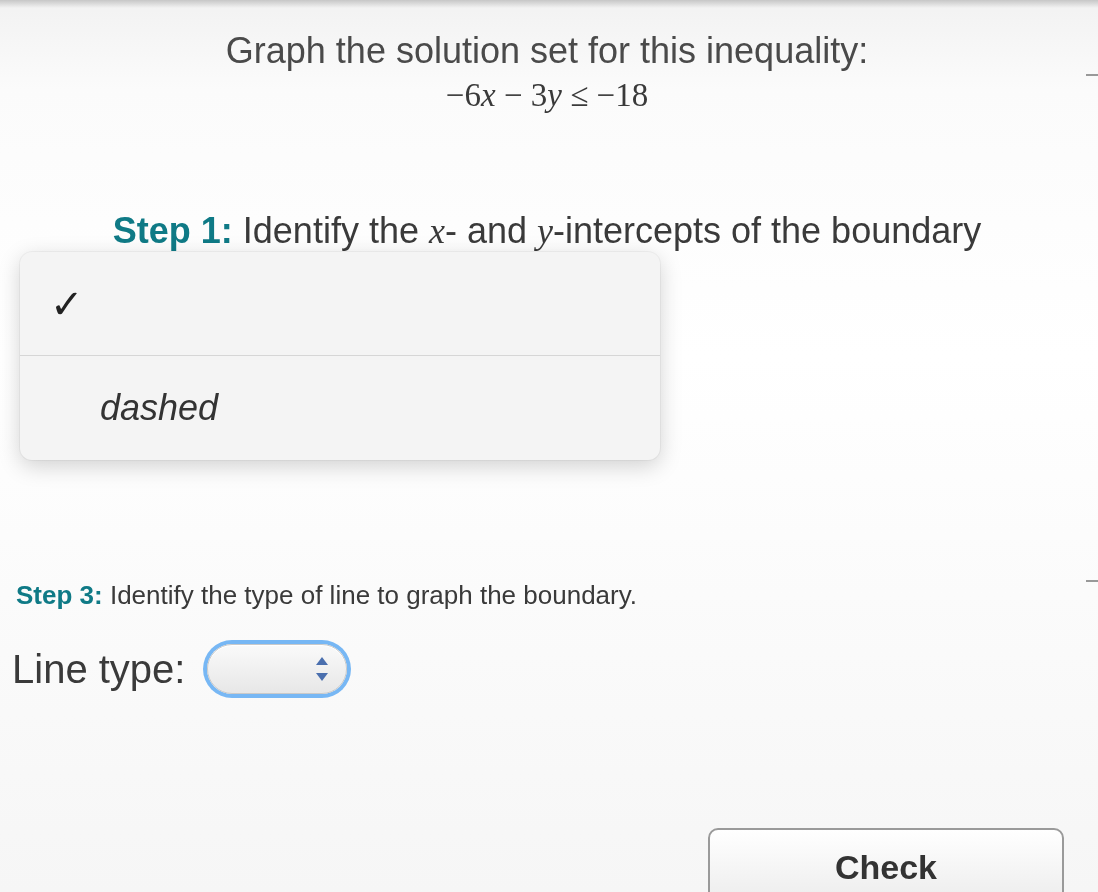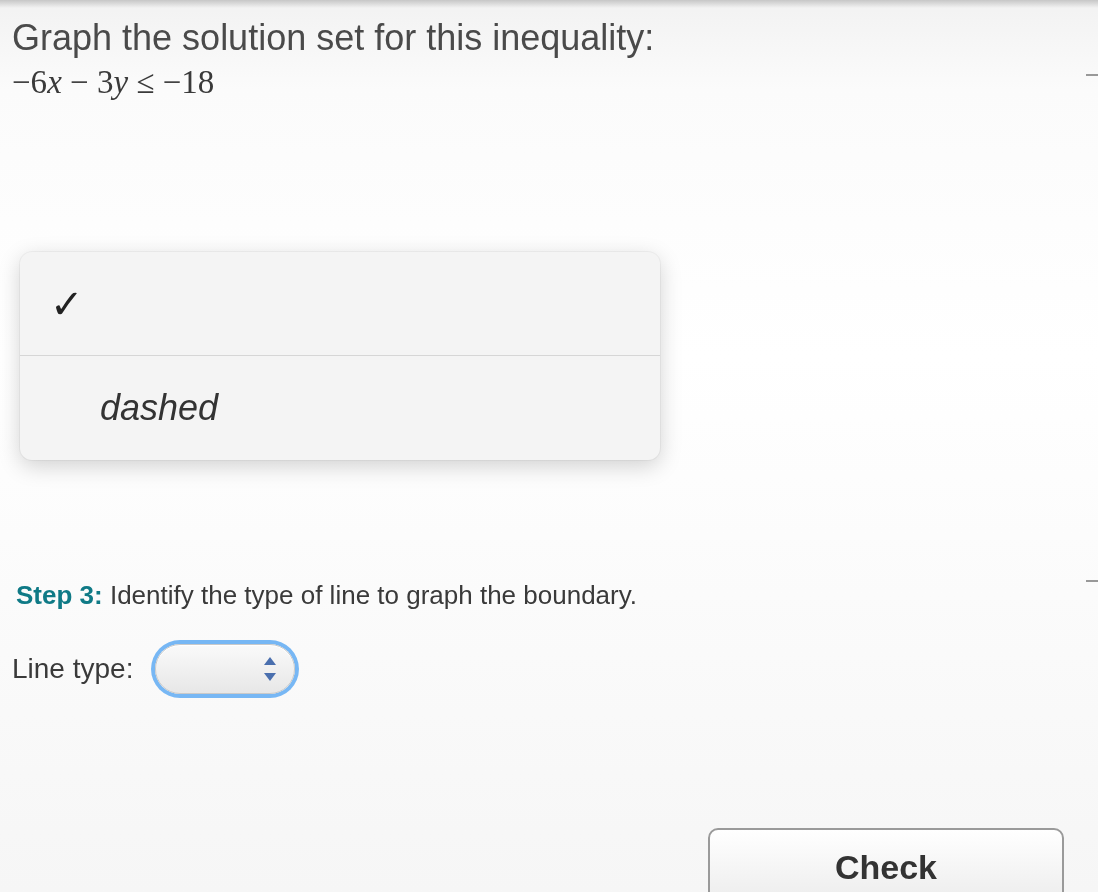--- a/index.html
+++ b/index.html
@@ -8,23 +8,24 @@
     font-family: Arial, Helvetica, sans-serif;
     background: linear-gradient(to bottom, #f2f2f2 0%, #fbfbfb 10%, #ffffff 40%, #f6f6f6 100%);
     position: relative;
     color: #3a3a3a;
   }
   .top-shadow {
     position: absolute; top: 0; left: 0; right: 0; height: 8px;
     background: linear-gradient(to bottom, rgba(0,0,0,0.18), rgba(0,0,0,0));
   }
   .content {
-    padding: 15px 16px 0 12px;
+    padding: 28px 16px 0 12px;
     position: relative;
     height: 100%;
+    text-align: center;
   }
   .prompt {
     font-size: 36px;
     color: #4a4a4a;
     line-height: 1.3;
   }
   .math {
     font-family: "Times New Roman", Times, serif;
     font-size: 33px;
     color: #3a3a3a;
@@ -73,21 +74,21 @@
     left: 16px;
     top: 580px;
     font-size: 26px;
     color: #3a3a3a;
     white-space: nowrap;
   }
   .linetype-row {
     position: absolute;
     left: 12px;
     top: 644px;
-    font-size: 28px;
+    font-size: 40px;
     color: #3a3a3a;
     display: flex;
     align-items: center;
     gap: 16px;
   }
   .select-pill {
     display: inline-flex;
     align-items: center;
     justify-content: flex-end;
     width: 140px;
@@ -144,20 +145,23 @@
 <div class="top-shadow"></div>
 
 <div class="content">
 
   <div class="prompt">Graph the solution set for this inequality:</div>
 
   <div class="math">
     <span>−6</span><span class="mi">x</span><span> − </span><span>3</span><span class="mi">y</span><span> ≤ </span><span>−18</span>
   </div>
 
+  <div class="step1-row">
+    <span class="step-label">Step 1</span><span class="step-colon">: </span><span>Identify the </span><span class="serif-i">x</span><span>- and </span><span class="serif-i">y</span><span>-intercepts of the boundary</span>
+  </div>
 
   <div class="dropdown-panel">
     <div class="dd-item selected">
       <span class="check">✓</span>
       <span></span>
     </div>
     <div class="dd-item">
       <span>dashed</span>
     </div>
   </div>

